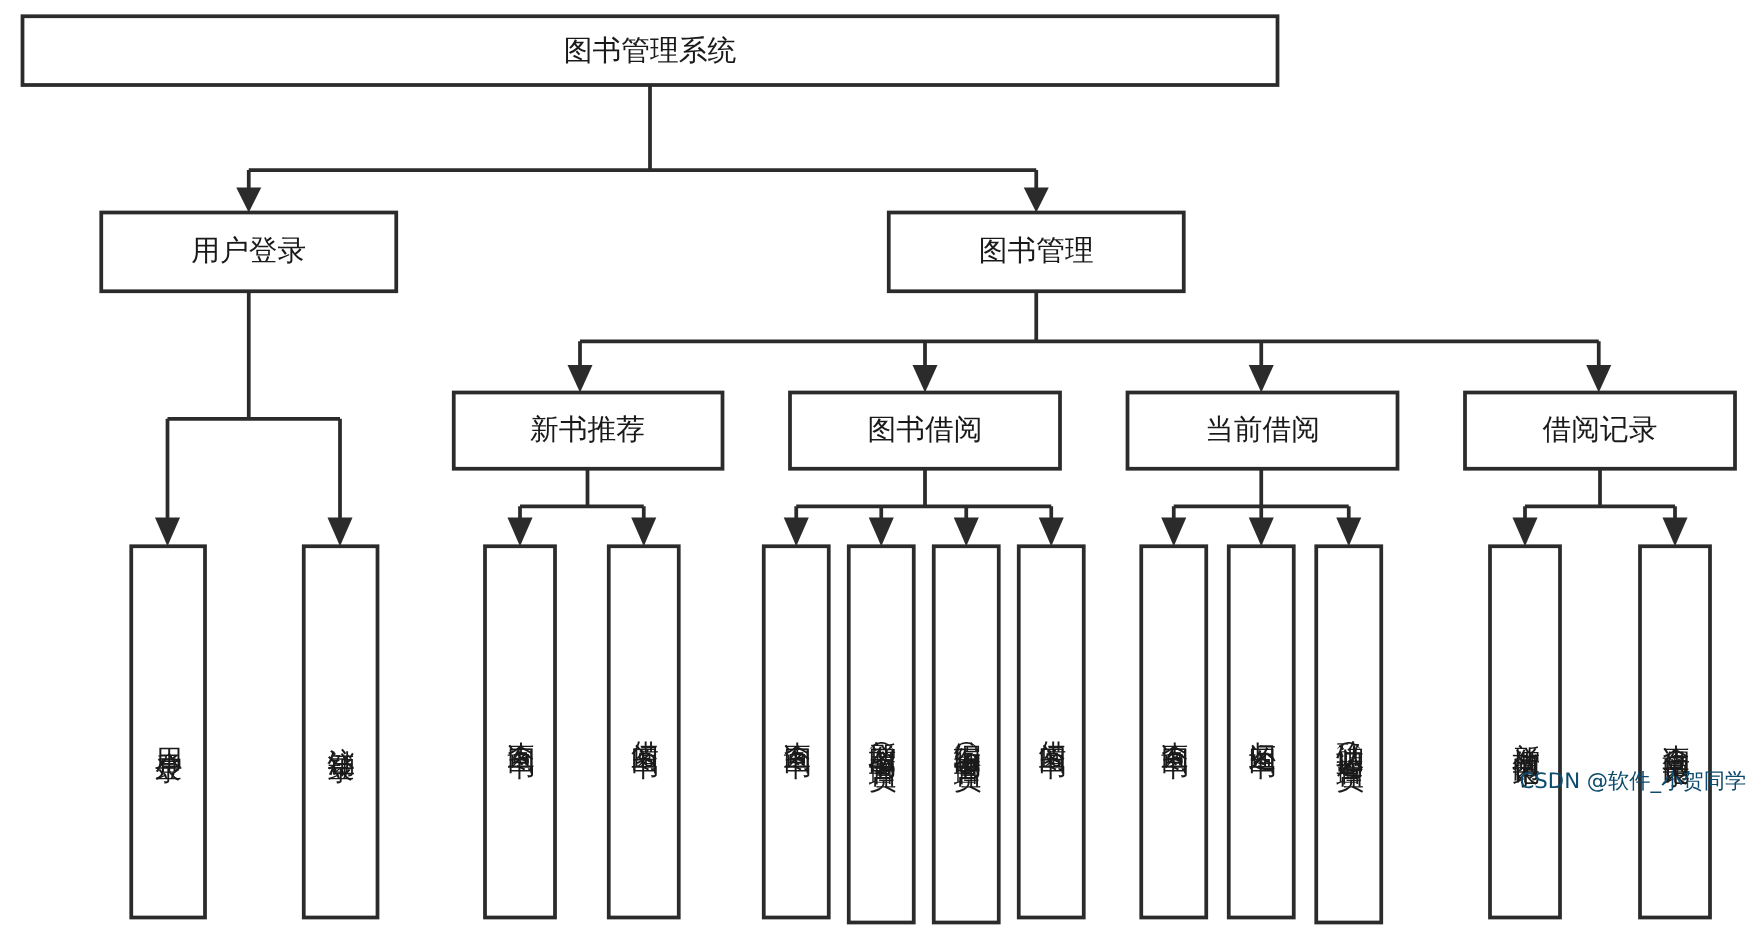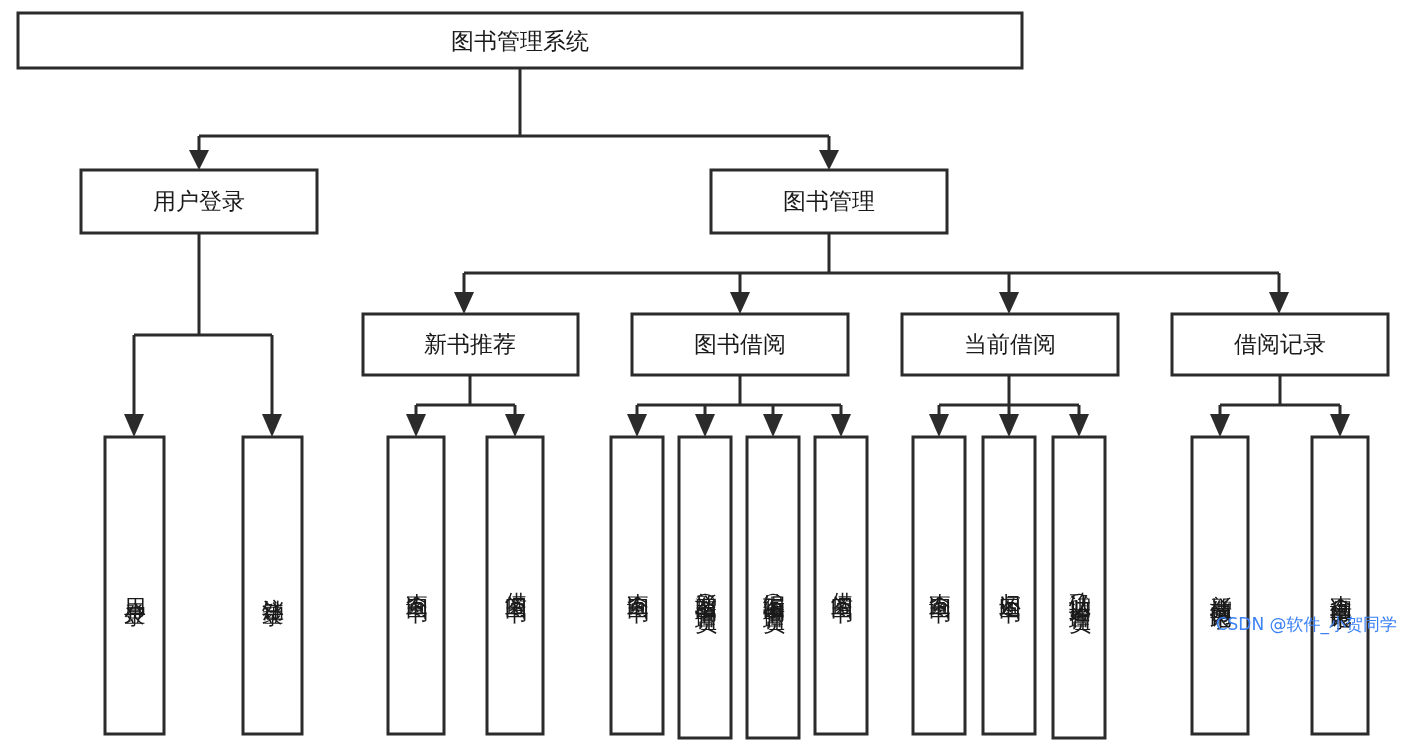--- a/index.html
+++ b/index.html
@@ -9,21 +9,21 @@
   svg{position:absolute;top:0;left:0;width:1405px;height:747px;}
   .nodebox{fill:#ffffff;stroke:#2b2b2b;stroke-width:3;}
   .conn{stroke:#2b2b2b;stroke-width:3;fill:none;}
   .arrowhead{fill:#2b2b2b;}
   .lbl{fill:#1a1a1a;font-family:"DejaVu Sans","Liberation Sans",sans-serif;
        text-anchor:middle;dominant-baseline:middle;}
   .lbl-h{font-size:23px;}
   .lbl-v{font-size:22px;writing-mode:vertical-rl;text-orientation:upright;
          letter-spacing:3px;}
   .watermark{position:absolute;right:8px;bottom:4px;font-size:17px;
-             color:#3b82f6;font-family:"DejaVu Sans","Liberation Sans",sans-serif;
+             color:#0c4a6e;font-family:"DejaVu Sans","Liberation Sans",sans-serif;
              white-space:nowrap;}
 </style>
 </head>
 <body>
 
 <div id="stage">
 
   <svg viewBox="0 0 1405 747">
     <defs>
       <marker id="arrow" viewBox="0 0 12 12" refX="6" refY="10" markerWidth="9" markerHeight="9" orient="auto-start-reverse">

